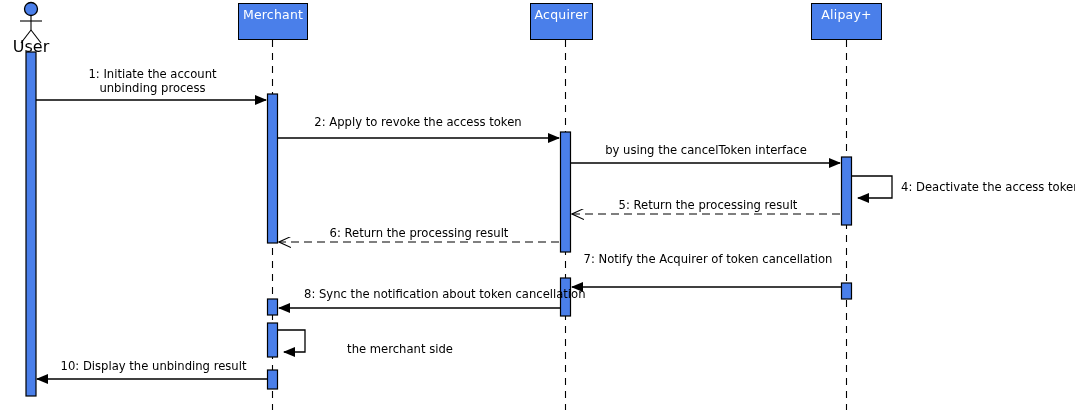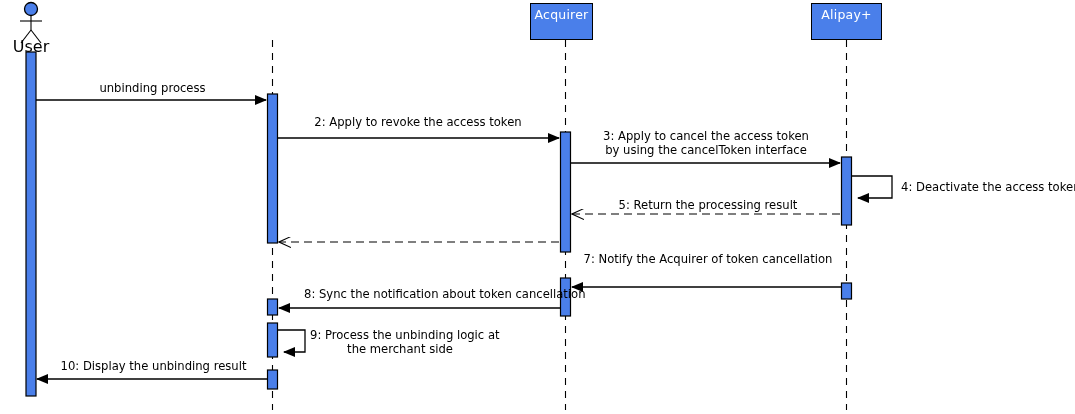--- a/index.html
+++ b/index.html
@@ -32,20 +32,23 @@
     white-space:pre;
     line-height:14px;
   }
   .msg-label.left{text-align:left;}
 </style>
 </head>
 <body>
 
 <div id="canvas">
 
+  <div class="lifeline-head" style="left:238px;top:3px;width:70px;height:37px;">
+    <span>Merchant</span>
+  </div>
 
   <div class="lifeline-head" style="left:530px;top:3px;width:63px;height:37px;">
     <span>Acquirer</span>
   </div>
 
   <div class="lifeline-head" style="left:811px;top:3px;width:71px;height:37px;">
     <span>Alipay+</span>
   </div>
 
   <div class="actor-label" style="left:1px;top:37px;width:60px;">User</div>
@@ -99,34 +102,34 @@
 
     <line x1="841" y1="287" x2="572" y2="287" stroke="#000" stroke-width="1.3" marker-end="url(#arrFilled)"></line>
 
     <line x1="560" y1="308" x2="279" y2="308" stroke="#000" stroke-width="1.3" marker-end="url(#arrFilled)"></line>
 
     <path d="M277,330 L305,330 L305,352 L284,352" fill="none" stroke="#000" stroke-width="1.3" marker-end="url(#arrFilled)"></path>
 
     <line x1="267" y1="379" x2="37" y2="379" stroke="#000" stroke-width="1.3" marker-end="url(#arrFilled)"></line>
   </svg>
 
+  <div class="msg-label" style="left:40px;top:67px;width:225px;">1: Initiate the account</div>
   <div class="msg-label" style="left:40px;top:81px;width:225px;">unbinding process</div>
 
   <div class="msg-label" style="left:282px;top:115px;width:272px;">2: Apply to revoke the access token</div>
 
-  <div class="msg-label" style="left:576px;top:129px;width:260px;">3: Apply to cancel the access token</div>
   <div class="msg-label" style="left:576px;top:143px;width:260px;">by using the cancelToken interface</div>
 
   <div class="msg-label left" style="left:901px;top:180px;width:172px;">4: Deactivate the access token</div>
 
   <div class="msg-label" style="left:580px;top:198px;width:256px;text-align:center;">5: Return the processing result</div>
 
+  <div class="msg-label" style="left:288px;top:226px;width:262px;">6: Return the processing result</div>
 
   <div class="msg-label" style="left:578px;top:252px;width:260px;">7: Notify the Acquirer of token cancellation</div>
 
   <div class="msg-label" style="left:304px;top:287px;width:268px;">8: Sync the notification about token cancellation</div>
 
-  <div class="msg-label" style="left:310px;top:328px;width:180px;">9: Process the unbinding logic at</div>
   <div class="msg-label" style="left:310px;top:342px;width:180px;">the merchant side</div>
 
   <div class="msg-label" style="left:46px;top:359px;width:215px;">10: Display the unbinding result</div>
 
 </div>
 
 </body></html>

